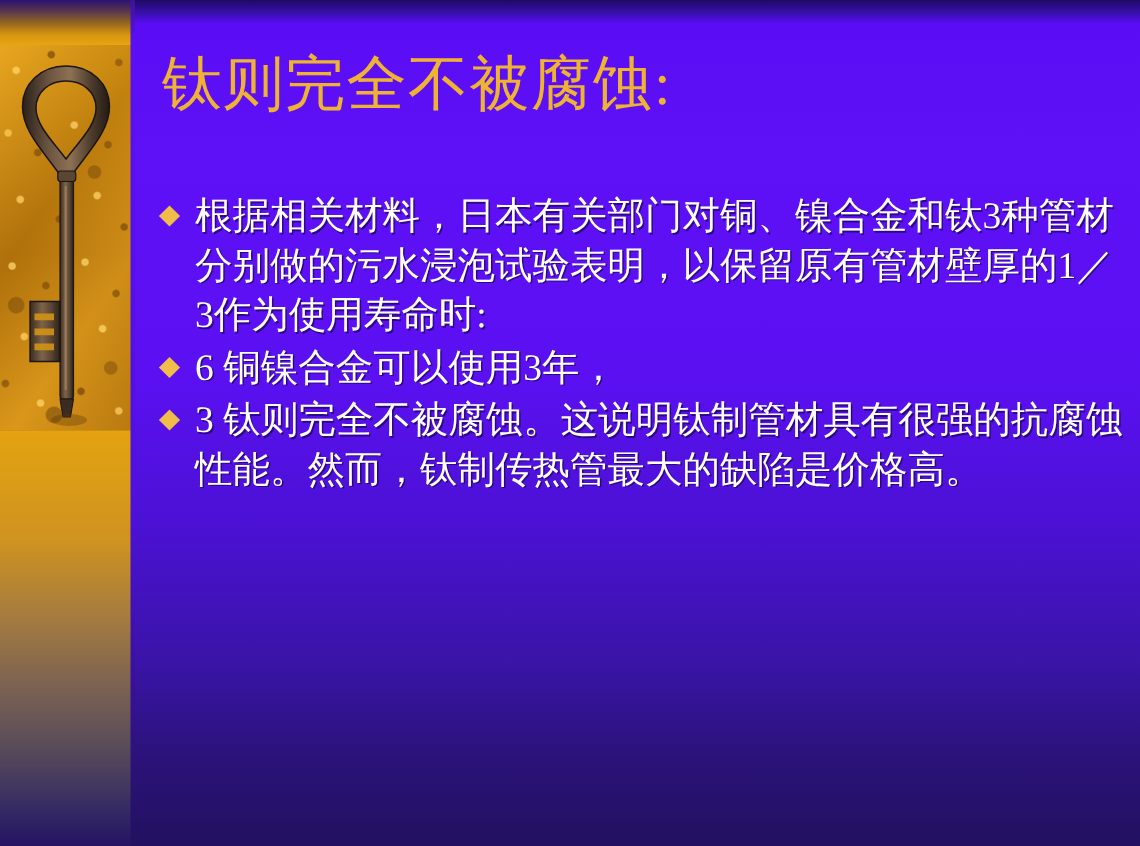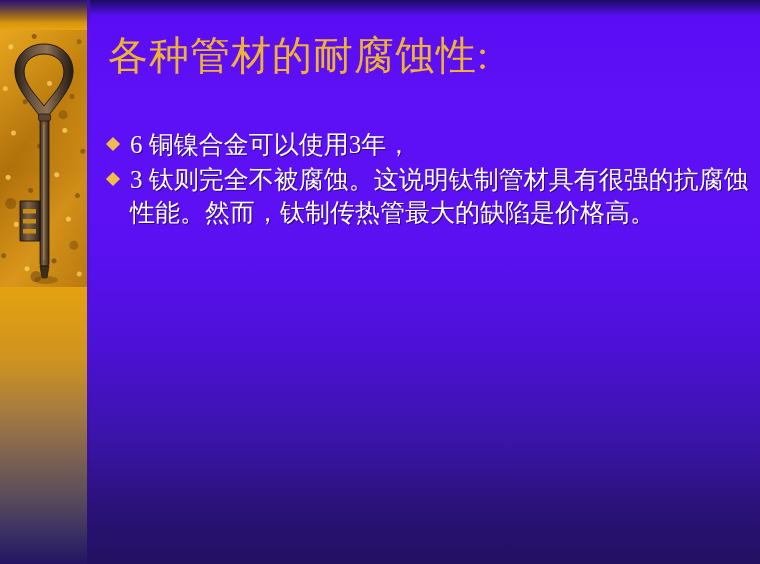--- a/index.html
+++ b/index.html
@@ -222,24 +222,28 @@
 
         <rect x="43" y="98" width="1.6" height="136" fill="#a98c68" opacity="0.55"></rect>
 
         <ellipse cx="46" cy="254" rx="12" ry="4" fill="#5b3a08" opacity="0.35"></ellipse>
       </svg>
       <div class="photo-top-fade"></div>
     </div>
     <div class="panel-seam"></div>
   </div>
 
-  <div class="title">各种管材的耐腐蚀性:</div>
+  <div class="title">钛则完全不被腐蚀:</div>
 
   <div class="body-area">
 
+    <div class="bullet-row">
+      <span class="bullet-marker"></span>
+      <span class="bullet-text">根据相关材料，日本有关部门对铜、镍合金和钛3种管材分别做的污水浸泡试验表明，以保留原有管材壁厚的1／3作为使用寿命时:</span>
+    </div>
 
     <div class="bullet-row">
       <span class="bullet-marker"></span>
       <span class="bullet-text">6 铜镍合金可以使用3年，</span>
     </div>
 
 
     <div class="bullet-row tight">
       <span class="bullet-marker"></span>
       <span class="bullet-text">3 钛则完全不被腐蚀。这说明钛制管材具有很强的抗腐蚀性能。然而，钛制传热管最大的缺陷是价格高。</span>

